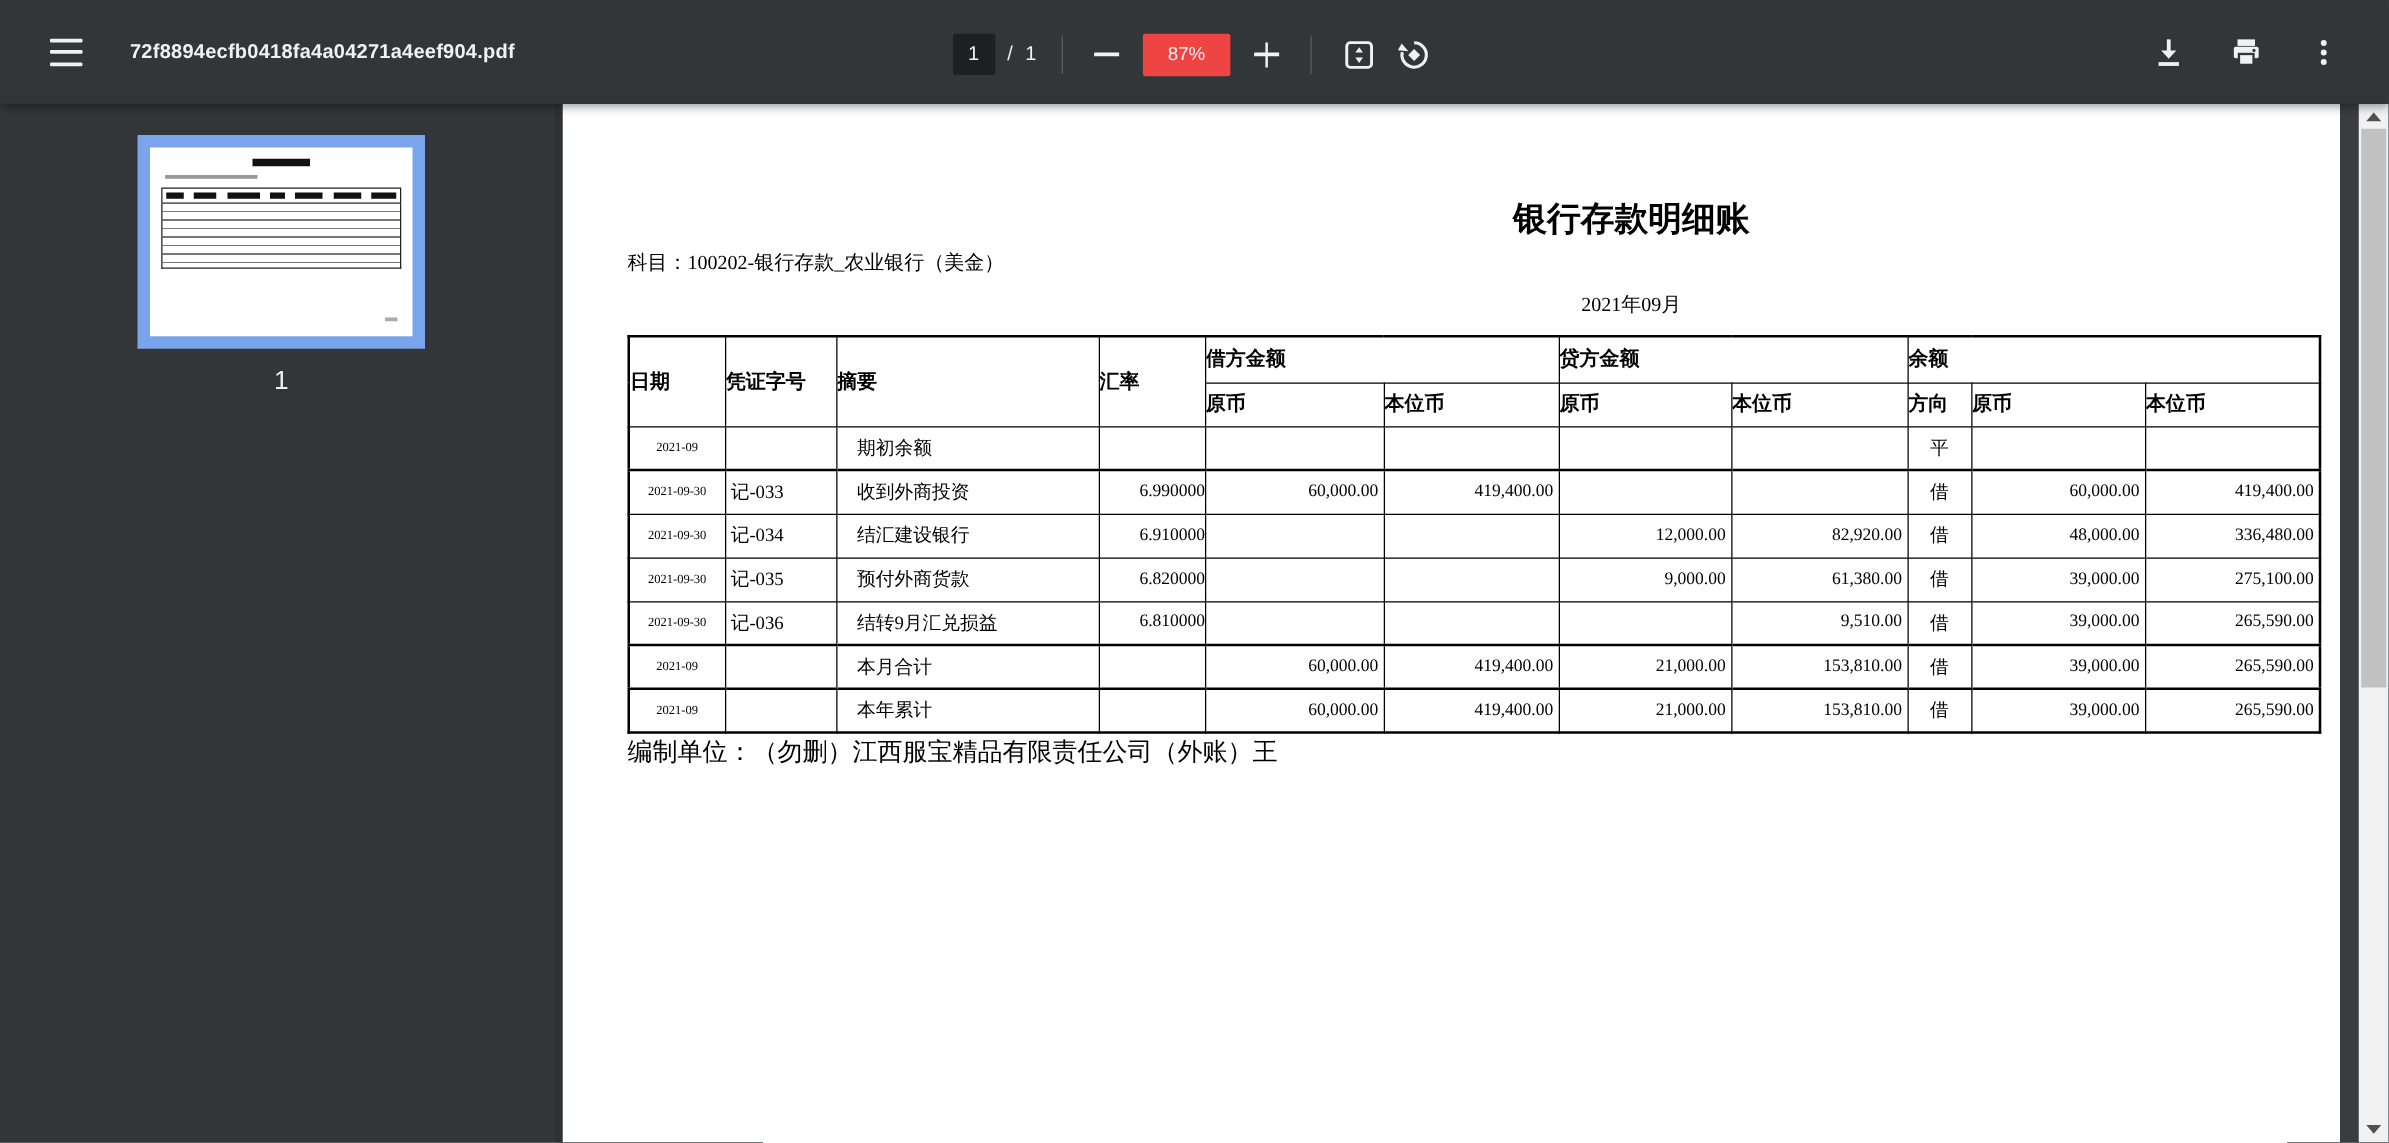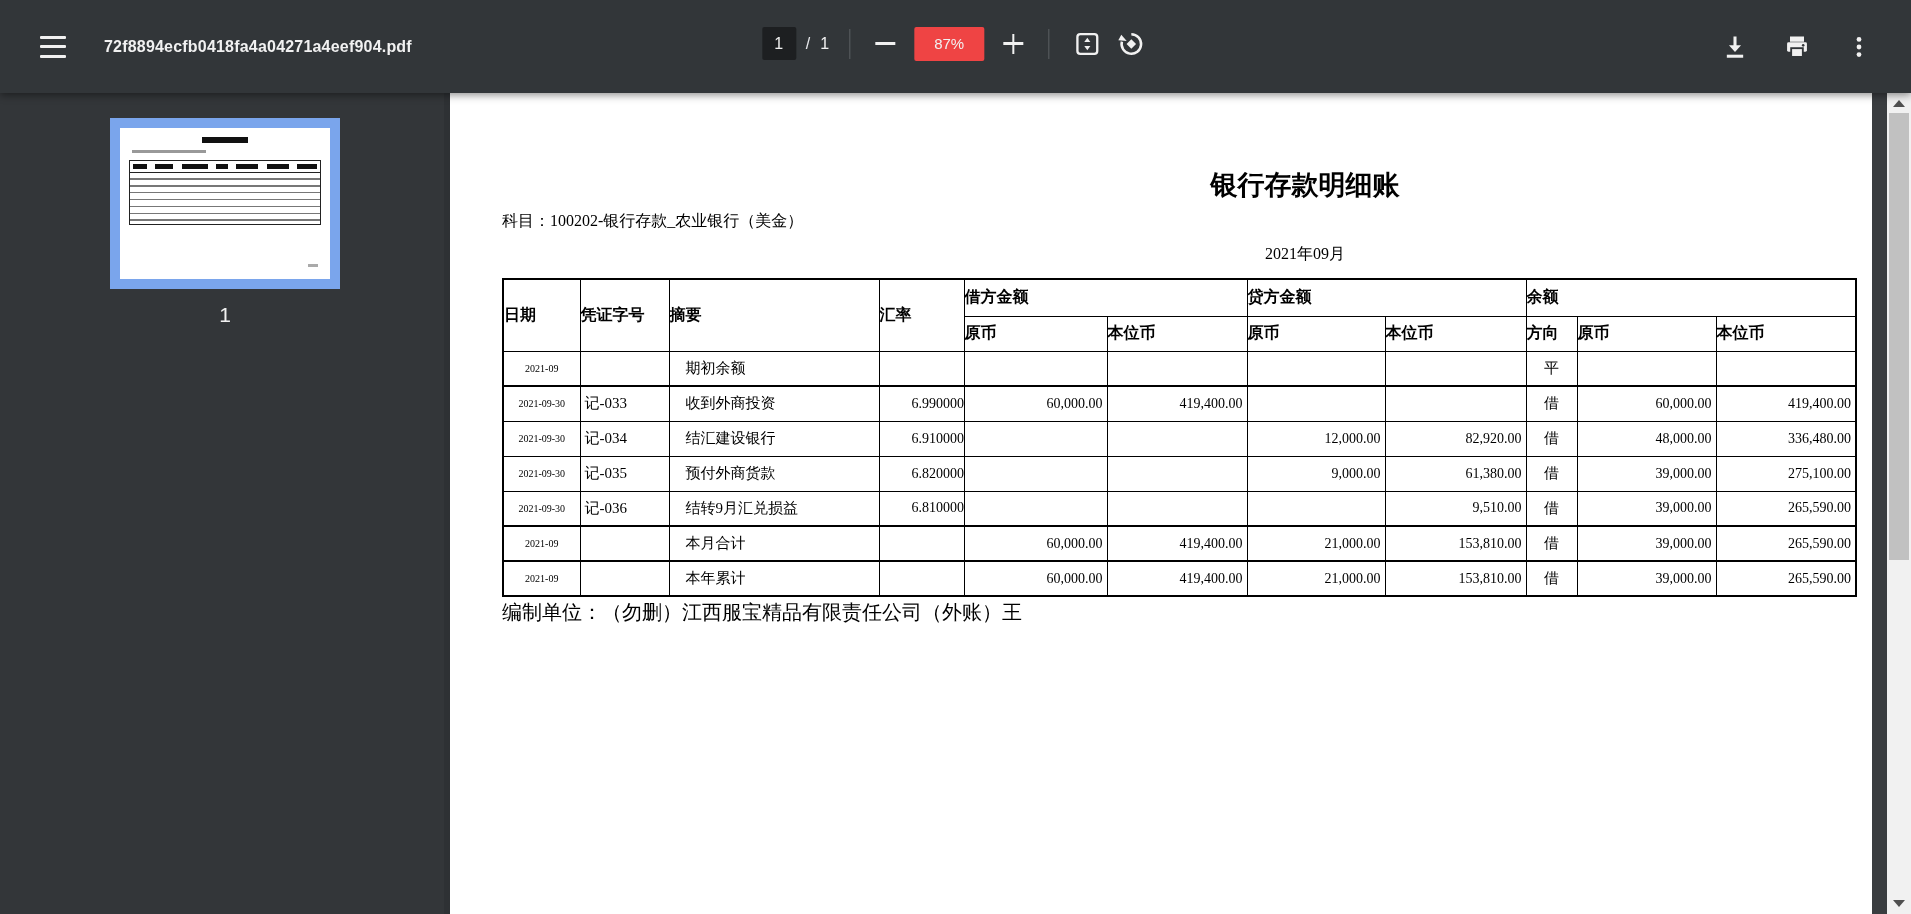--- a/index.html
+++ b/index.html
@@ -1,21 +1,21 @@
 <!DOCTYPE html>
 <html><head>
 <meta charset="utf-8">
 <style>
   * { box-sizing: border-box; margin: 0; padding: 0; }
   html,body { width:1911px; height:914px; overflow:hidden; background:#3a3d40;
               font-family:"Liberation Sans", sans-serif; }
   .app { display:flex; flex-direction:column; width:1911px; height:914px; }
 
   
-  .toolbar { height:93px; flex:none; background:#323639; display:flex; align-items:center;
+  .toolbar { height:83px; flex:none; background:#323639; display:flex; align-items:center;
              position:relative; z-index:5; box-shadow:0 2px 8px rgba(0,0,0,.45); color:#f1f1f1; }
   .tb-left { display:flex; align-items:center; padding-left:40px; }
   .menu-btn { width:26px; height:22px; display:flex; flex-direction:column; justify-content:space-between; cursor:pointer; }
   .menu-btn span { display:block; height:3px; background:#f1f1f1; border-radius:1px; }
   .filename { margin-left:38px; font-size:16px; font-weight:600; letter-spacing:.2px; color:#f1f1f1; }
   .tb-center { position:absolute; left:50%; top:0; height:87px; transform:translateX(-50%);
                display:flex; align-items:center; }
   .page-box { width:34px; height:33px; background:#1d1f21; border-radius:2px; display:flex;
               align-items:center; justify-content:center; font-size:16px; }
   .slash { margin:0 10px; font-size:16px; color:#e8eaed; }

